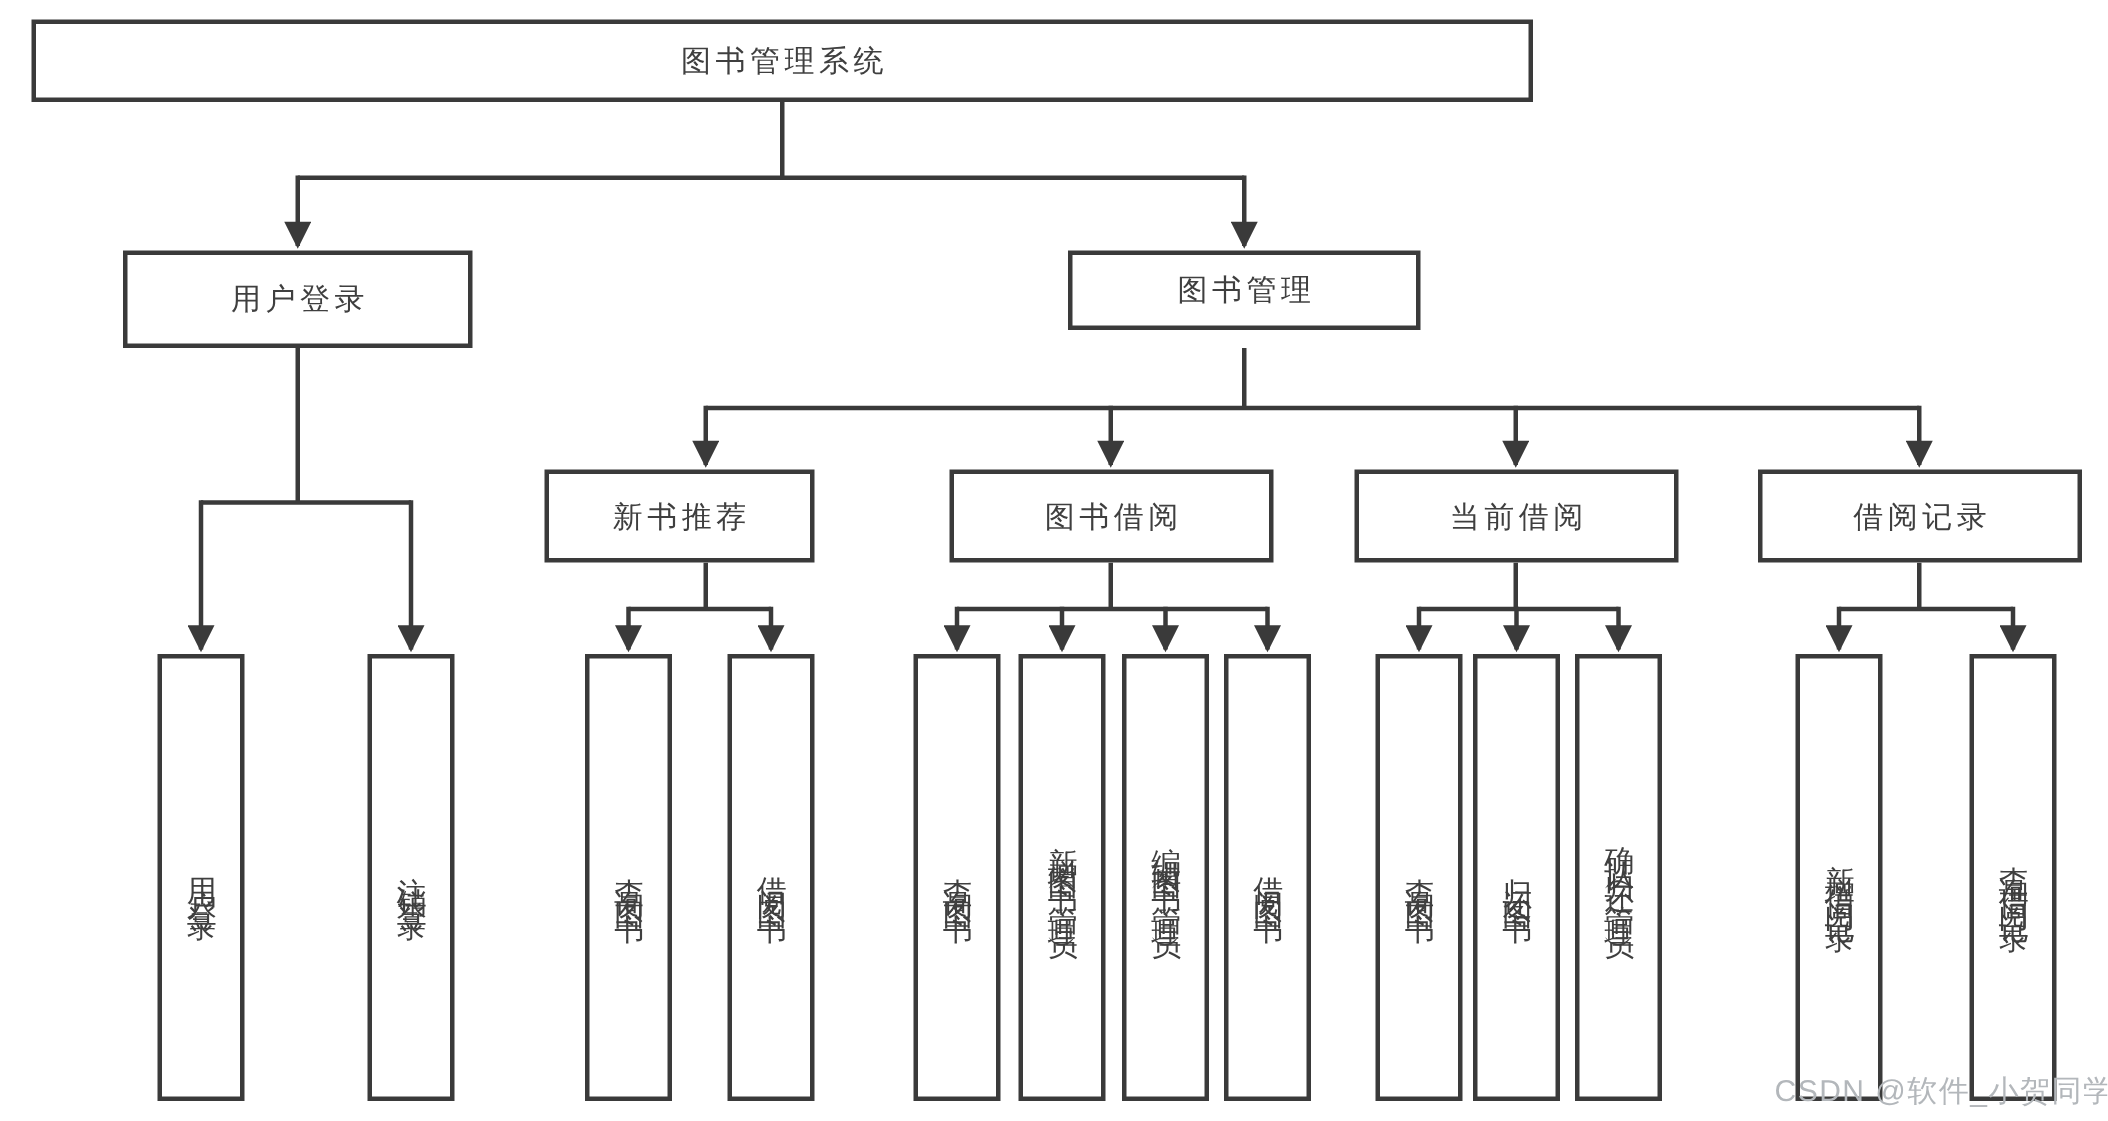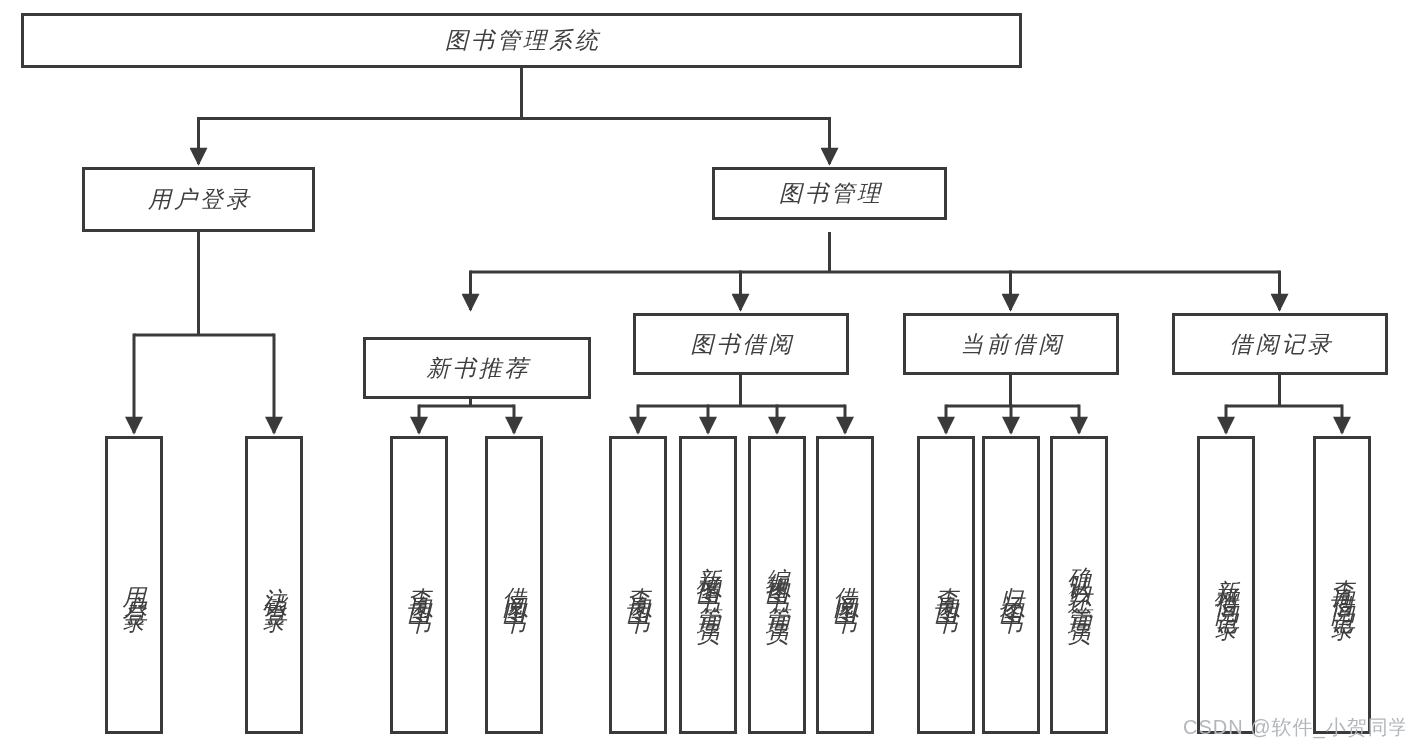--- a/index.html
+++ b/index.html
@@ -20,22 +20,21 @@
   .box {
     position: absolute;
     box-sizing: border-box;
     background: #ffffff;
     border: 3px solid #3a3a3a;
     display: flex;
     align-items: center;
     justify-content: center;
     z-index: 2;
     color: #3f3f3f;
-    font-size: 23px;
-    font-style: italic;
+    font-size: 20px;
   }
   .box .lbl {
     letter-spacing: 3px;
     text-indent: 3px;
     white-space: nowrap;
   }
   .box.leaf .lbl {
     writing-mode: vertical-rl;
     text-orientation: mixed;
     letter-spacing: 8px;
@@ -106,21 +105,21 @@
     <span class="lbl">图书管理系统</span>
   </div>
 
   <div class="box" style="left:82px; top:167px; width:233px; height:65px;">
     <span class="lbl">用户登录</span>
   </div>
   <div class="box" style="left:712px; top:167px; width:235px; height:53px;">
     <span class="lbl">图书管理</span>
   </div>
 
-  <div class="box" style="left:363px; top:313px; width:228px; height:62px;margin-top:24px;">
+  <div class="box" style="left:363px; top:313px; width:180px; height:62px;">
     <span class="lbl">新书推荐</span>
   </div>
   <div class="box" style="left:633px; top:313px; width:216px; height:62px;">
     <span class="lbl">图书借阅</span>
   </div>
   <div class="box" style="left:903px; top:313px; width:216px; height:62px;">
     <span class="lbl">当前借阅</span>
   </div>
   <div class="box" style="left:1172px; top:313px; width:216px; height:62px;">
     <span class="lbl">借阅记录</span>

